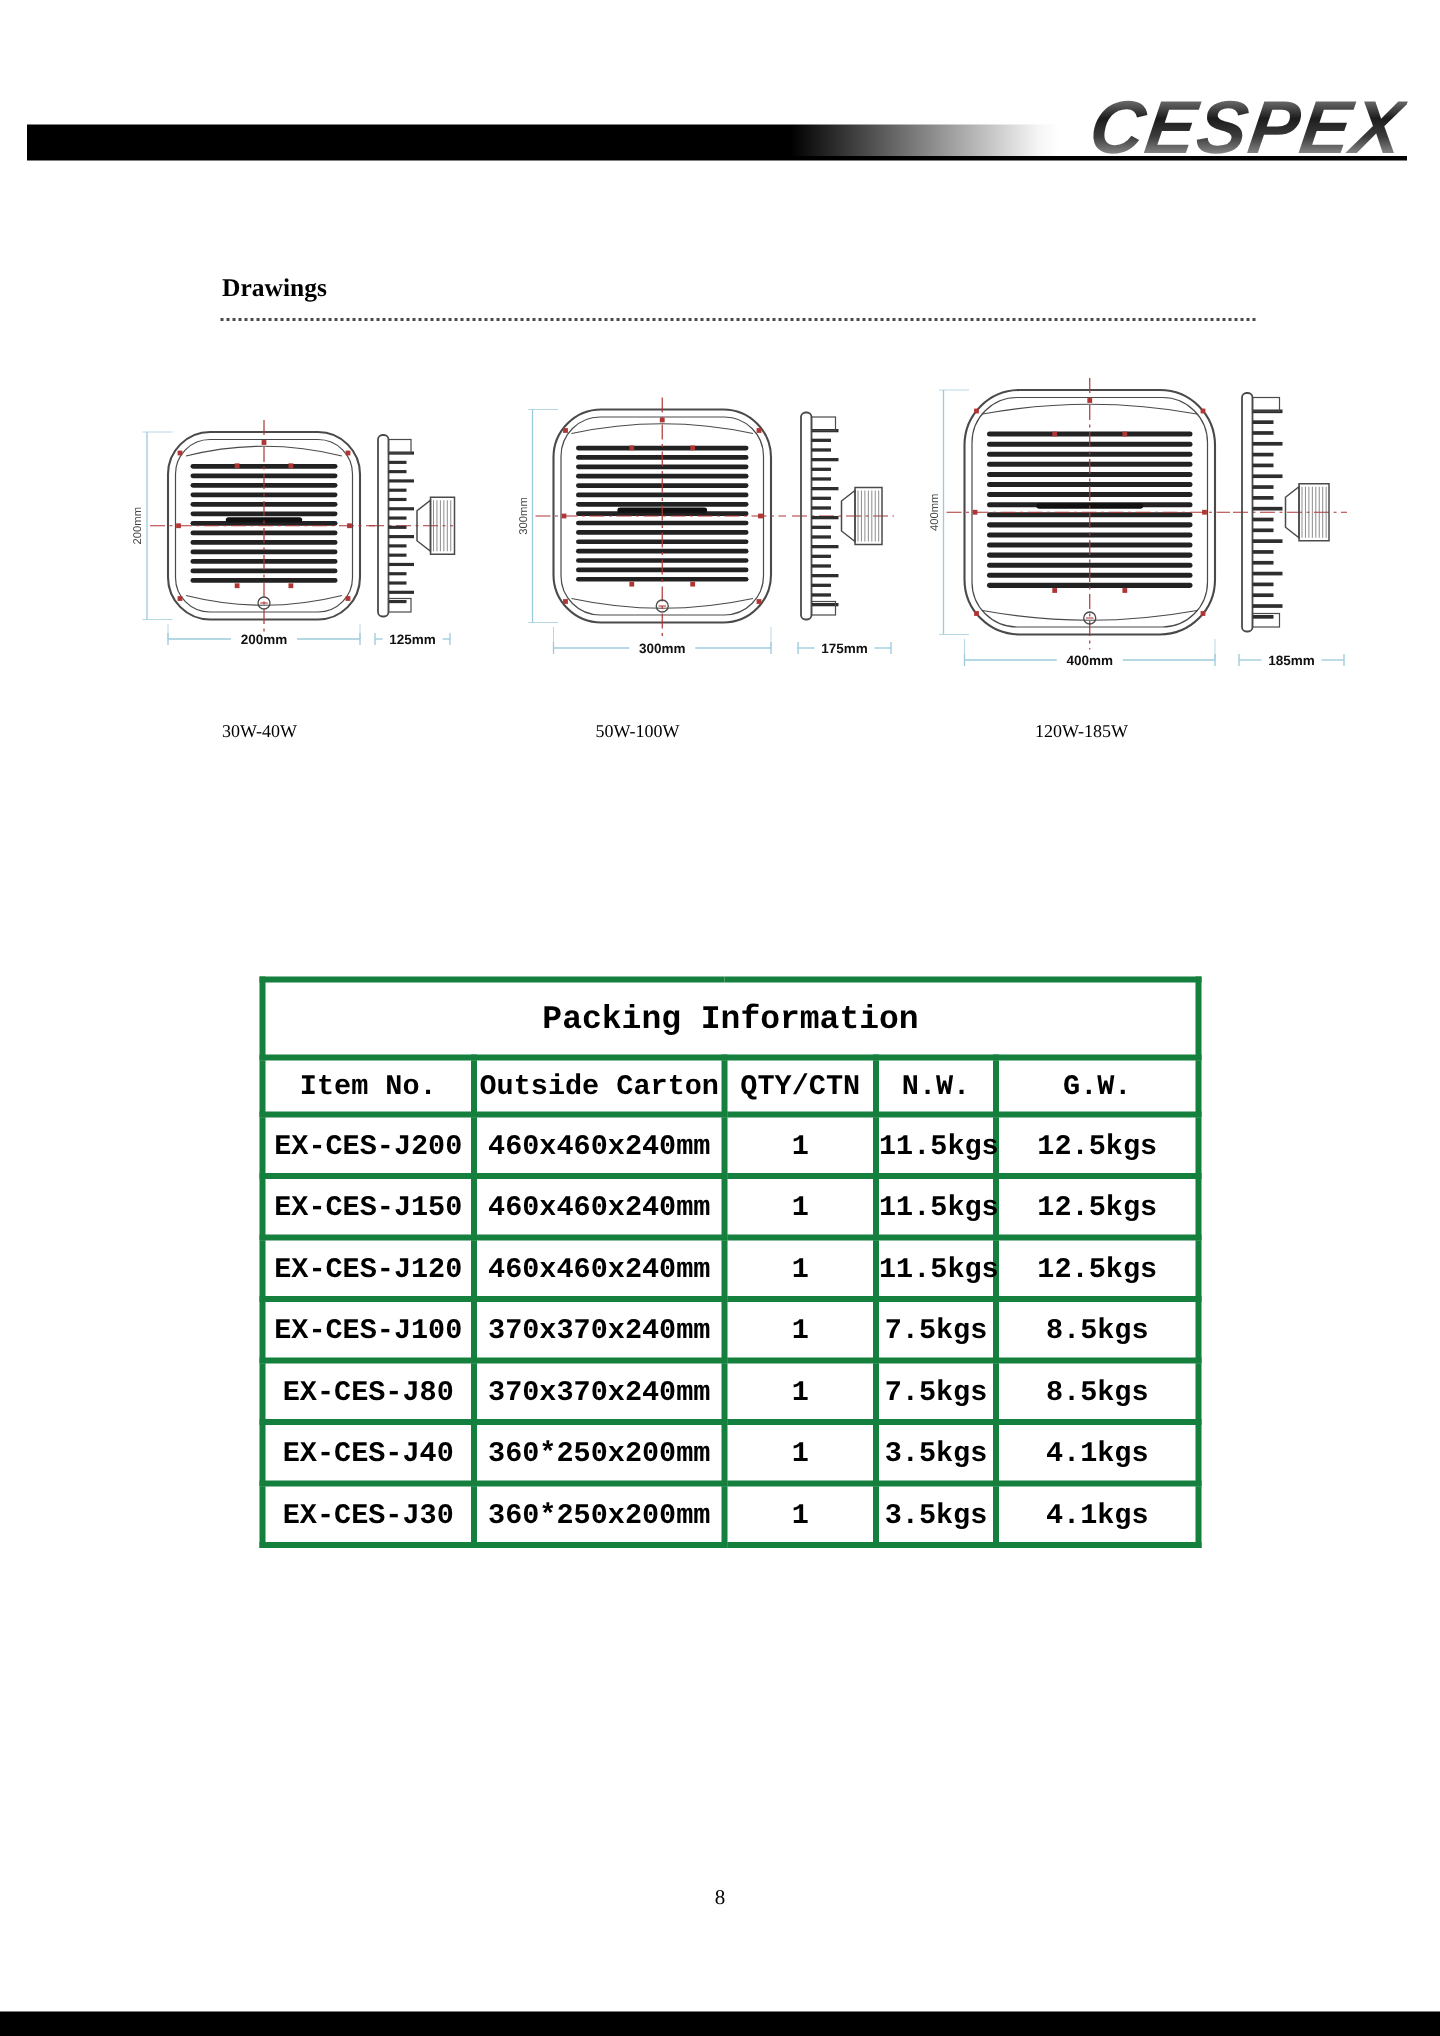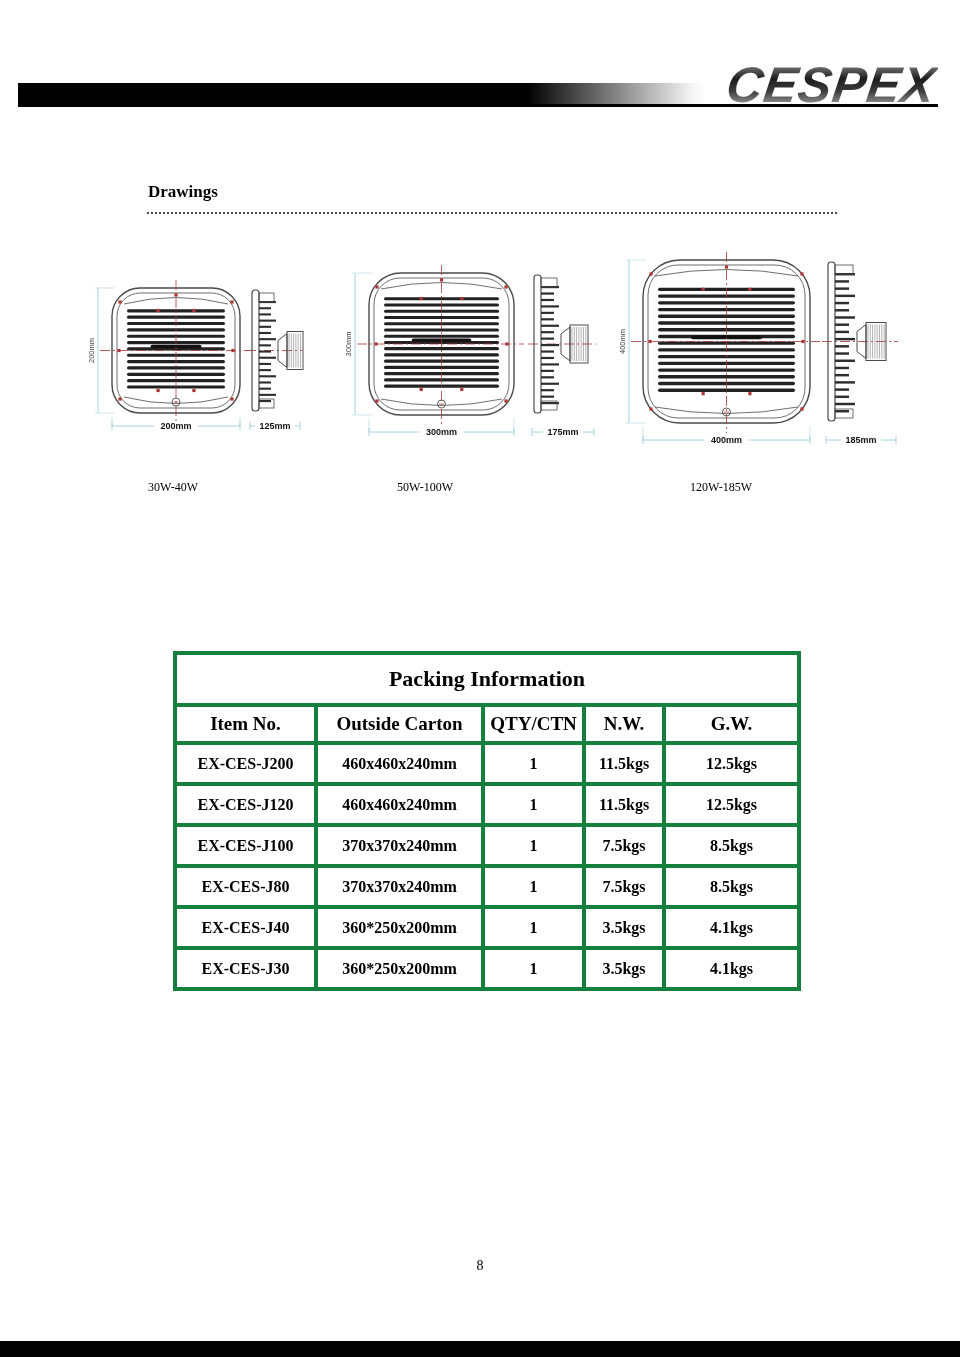--- a/index.html
+++ b/index.html
@@ -25,26 +25,26 @@
   .sec-dots{left:147px;top:212px;width:690px;height:0;border-bottom:2px dotted #4a4a4a;}
 
   
   .fig svg{display:block;}
   .pw-label{top:480px;font-size:12px;}
 
   
   .pack{left:173px;top:651px;}
   table{border-collapse:collapse;table-layout:fixed;width:624px;
         font-family:"Liberation Serif",serif;}
-  table,td,th{border:4px solid #15803d;}
+  table,td,th{border:4px solid #15803d;font-family:Liberation Mono, monospace;}
   table{border-width:3px;}
   th,td{padding:0;text-align:center;vertical-align:middle;font-weight:bold;}
   .t-title{font-size:22px;height:52px;}
   .t-head th{font-size:19px;height:34px;}
-  .t-row td{font-size:16px;height:37px;margin-left:17px;}
+  .t-row td{font-size:19px;height:37px;margin-left:17px;}
 
   
   .page-num{left:0;top:1258px;width:960px;text-align:center;font-size:14px;}
   .footer-bar{left:0;top:1341px;width:960px;height:16px;background:#000;}
 </style>
 </head>
 <body>
 
 <div class="abs logo">CESPEX</div>
 <div class="abs header-bar"></div>
@@ -340,20 +340,27 @@
     </thead>
     <tbody id="pt-body">
         <tr class="t-row">
           <td>EX-CES-J200</td>
           <td>460x460x240mm</td>
           <td>1</td>
           <td>11.5kgs</td>
           <td>12.5kgs</td>
         </tr>
         <tr class="t-row">
+          <td>EX-CES-J150</td>
+          <td>460x460x240mm</td>
+          <td>1</td>
+          <td>11.5kgs</td>
+          <td>12.5kgs</td>
+        </tr>
+        <tr class="t-row">
           <td>EX-CES-J120</td>
           <td>460x460x240mm</td>
           <td>1</td>
           <td>11.5kgs</td>
           <td>12.5kgs</td>
         </tr>
         <tr class="t-row">
           <td>EX-CES-J100</td>
           <td>370x370x240mm</td>
           <td>1</td>

